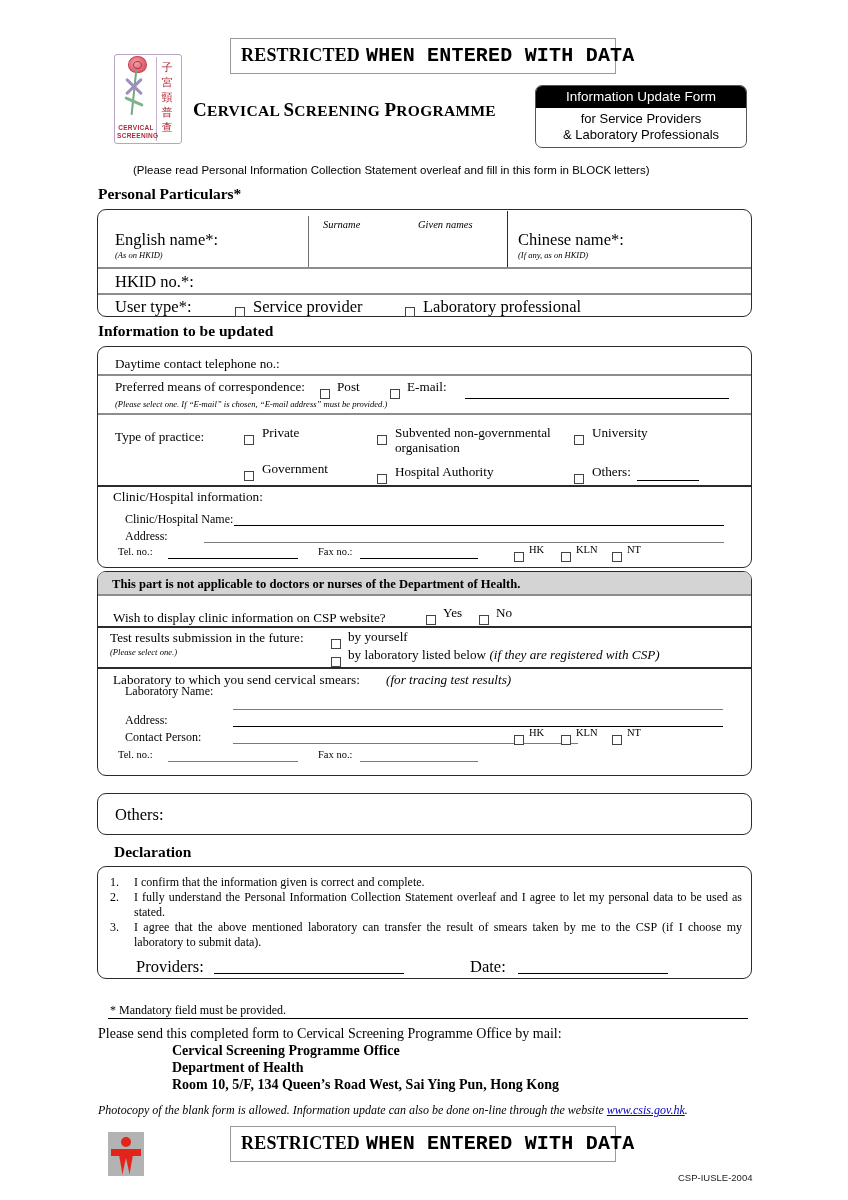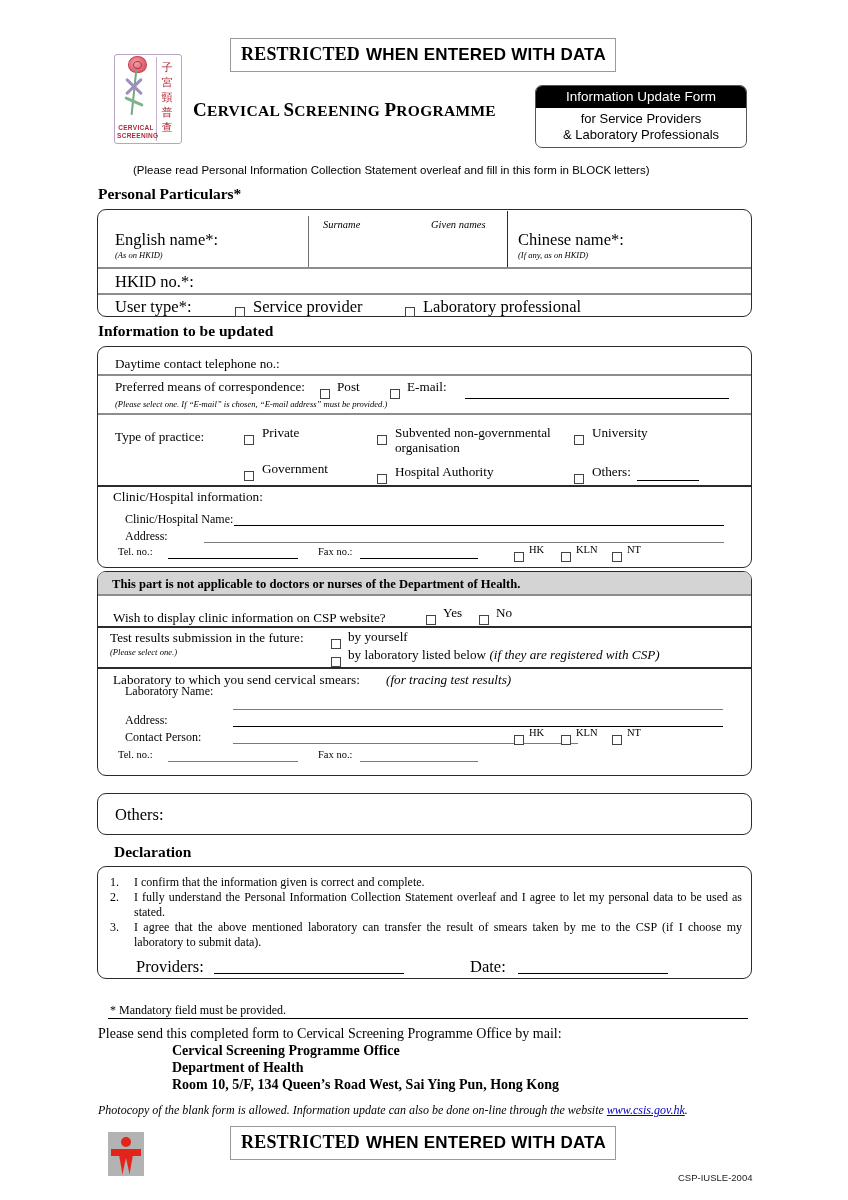--- a/index.html
+++ b/index.html
@@ -38,23 +38,23 @@
     background: #fff;
     white-space: nowrap;
   }
   .restricted-banner .big {
     font-family: "Liberation Serif", serif;
     font-weight: bold;
     font-size: 18px;
     letter-spacing: .2px;
   }
   .restricted-banner .small {
-    font-family: Liberation Sans, sans-serif;
+    font-family: Liberation Mono, monospace;
     font-weight: bold;
-    font-size: 17px;
+    font-size: 20px;
     letter-spacing: .2px;
   }
 
   
   .csp-logo {
     width: 66px; height: 88px;
     border: 1px solid #b9a4c4;
     border-radius: 3px;
     position: relative;
     background: #fff;
@@ -289,21 +289,21 @@
   <div class="abs sec-head" style="left:98px; top:185px;">Personal Particulars*</div>
 
   <div class="panel" style="left:97px; top:209px; width:655px; height:108px;">
 
     <div class="abs serif f16" style="left:17px; top:20px;">English name*:</div>
     <div class="abs serif ital" style="left:17px; top:40px; font-size:8.5px;">(As on HKID)</div>
 
     <div class="vsep" style="left:210px; top:6px; height:52px;"></div>
 
     <div class="abs serif ital f11" style="left:225px; top:9px;">Surname</div>
-    <div class="abs serif ital f11" style="left:333px; top:9px;font-style:italic;">Given names</div>
+    <div class="abs serif ital f11" style="left:320px; top:9px;font-style:italic;">Given names</div>
     <div class="abs" style="left:212px; top:5px; width:196px; height:52px;"></div>
 
     <div class="vsep" style="left:409px; top:1px; height:57px; border-left:1.5px solid #2b2b2b;"></div>
 
     <div class="abs serif f16" style="left:420px; top:20px;">Chinese name*:</div>
     <div class="abs serif ital" style="left:420px; top:40px; font-size:8.5px;">(If any, as on HKID)</div>
     <div class="abs" style="left:540px; top:10px; width:105px; height:45px;"></div>
 
     <div class="hsep" style="top:57px;"></div>
 

